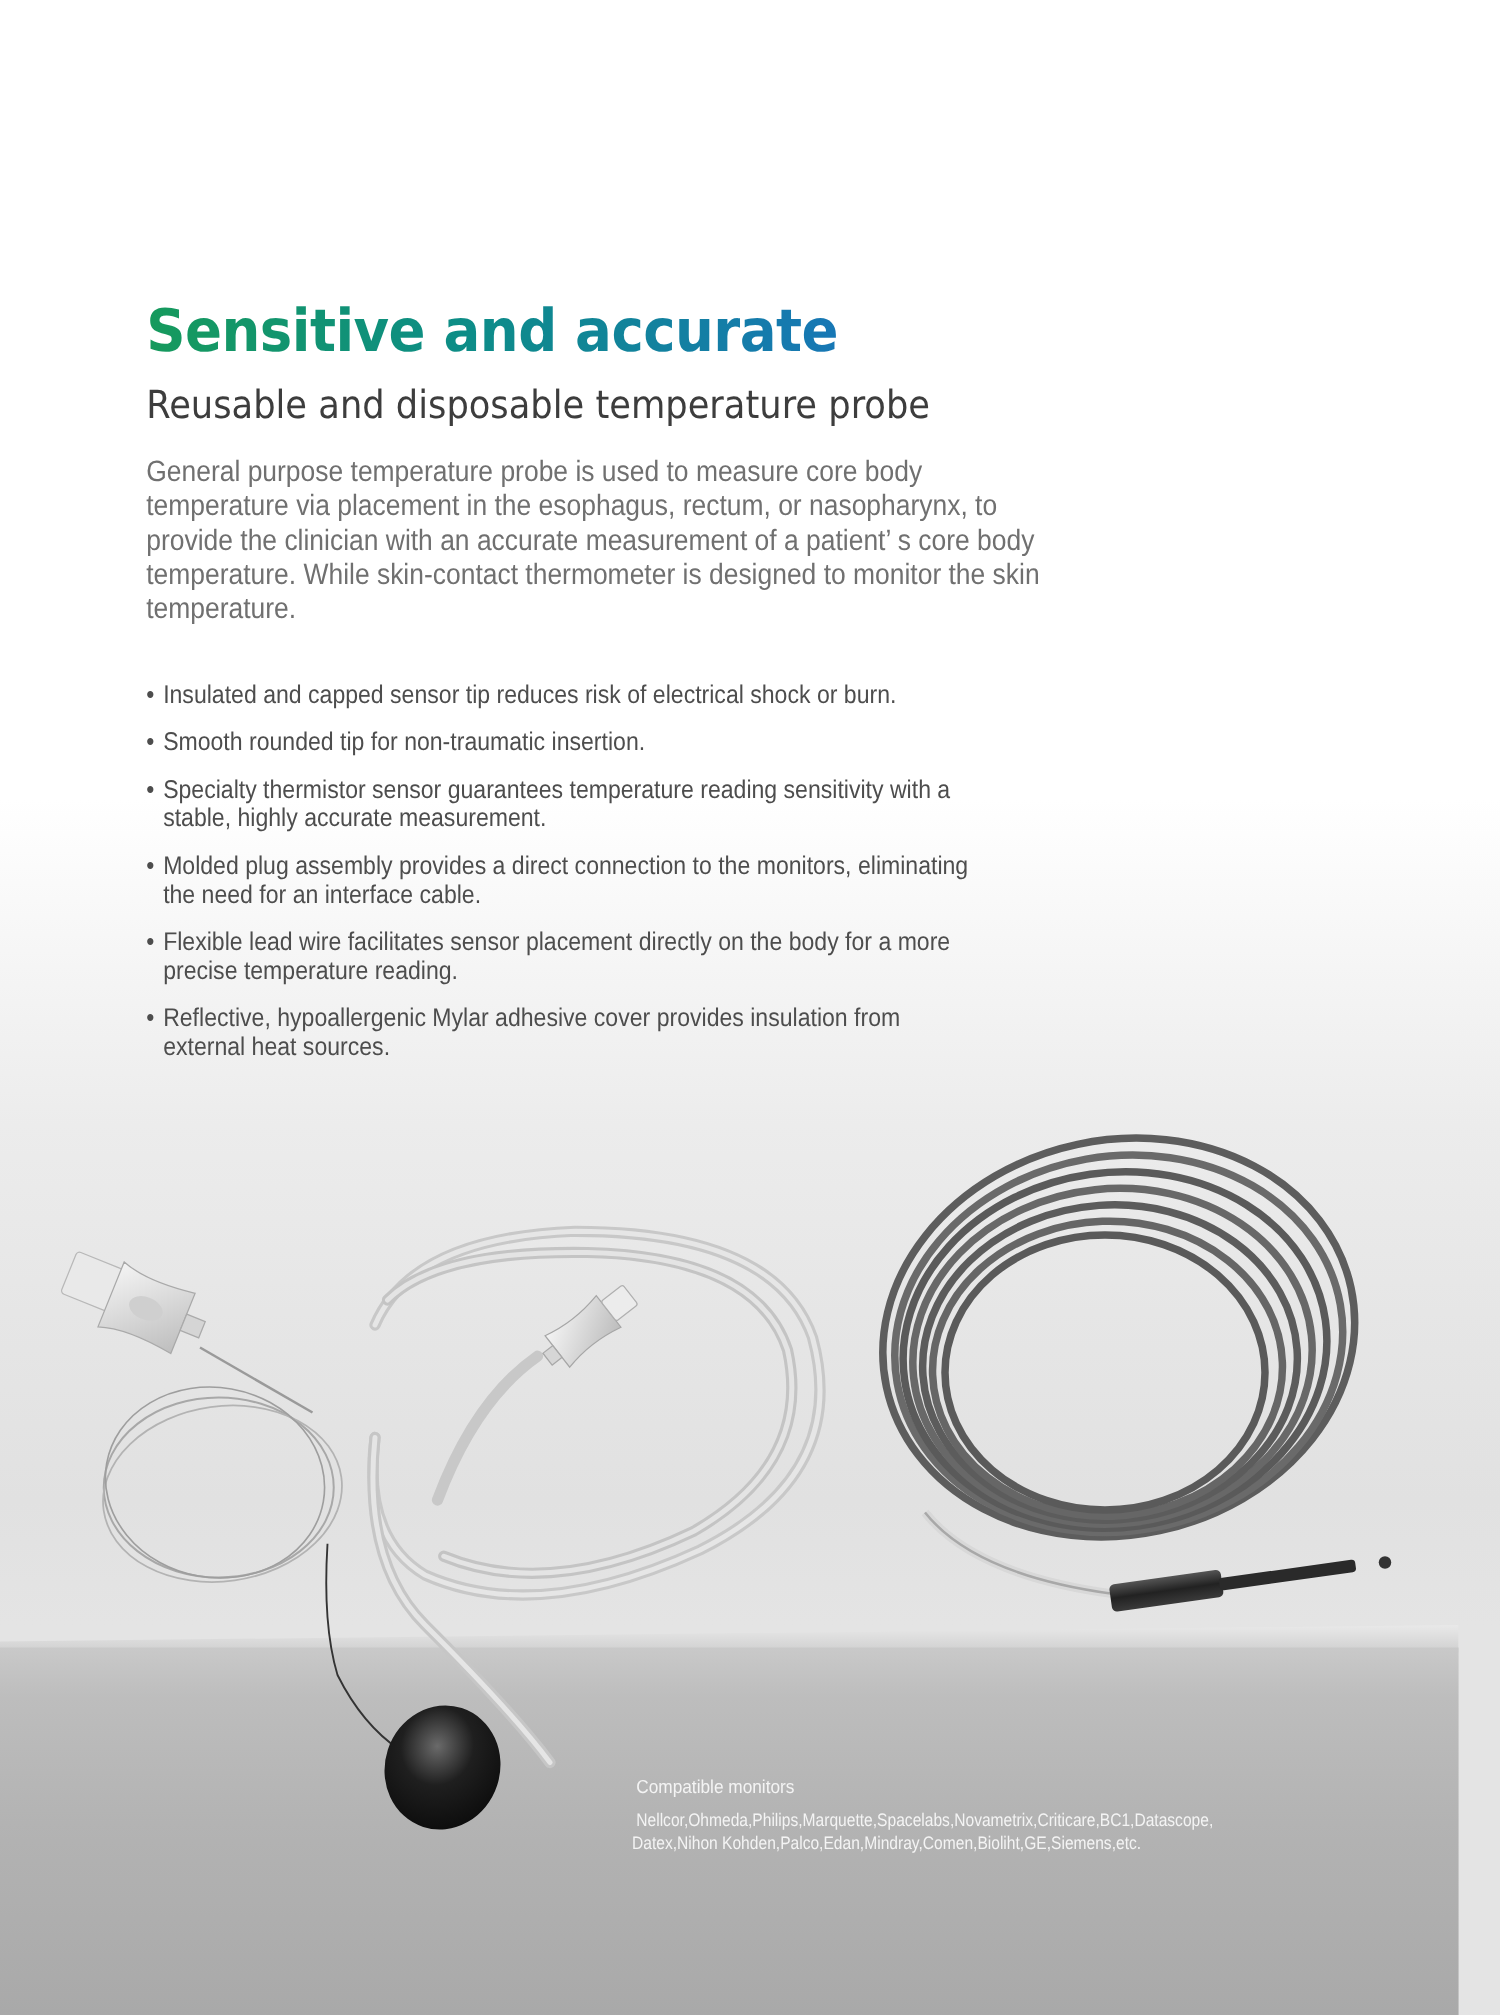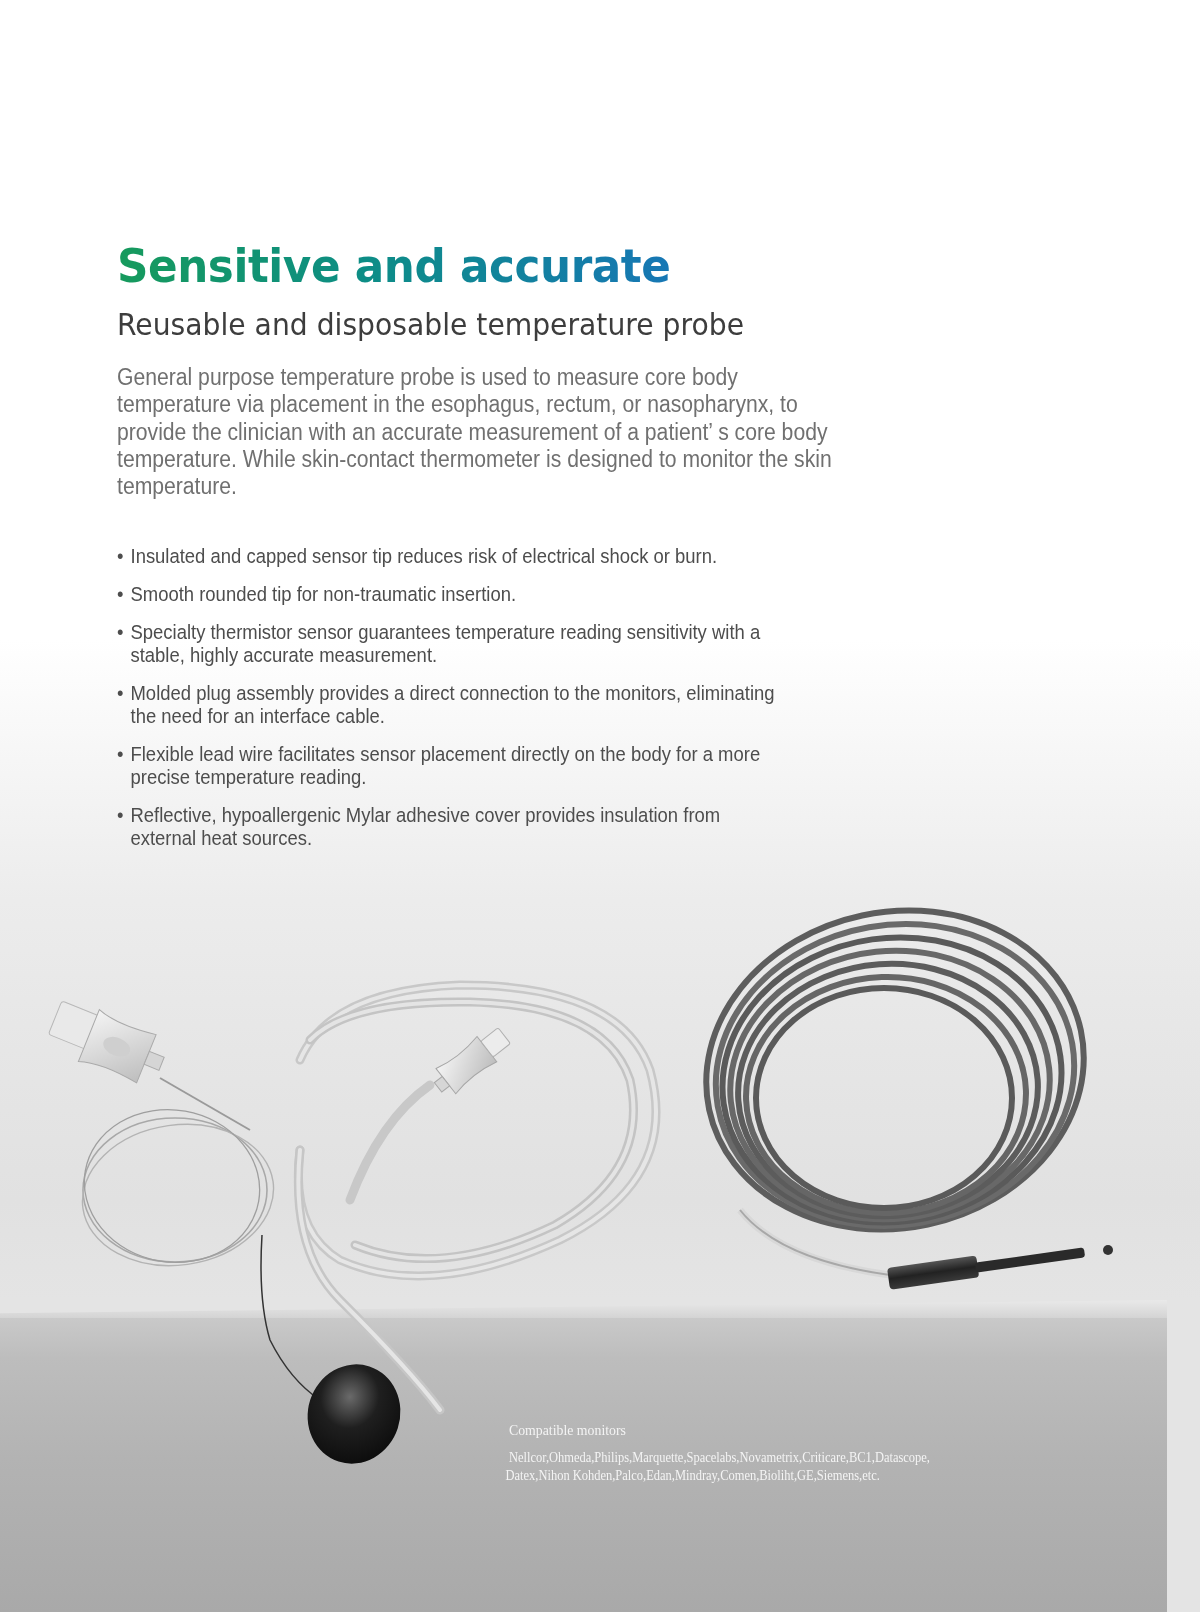--- a/index.html
+++ b/index.html
@@ -80,21 +80,21 @@
     }
     .shelf-edge {
       position: absolute; left: 0; top: 1300px; width: 1167px; height: 22px;
       background: linear-gradient(180deg, #e9e9e9, #cfcfcf);
       clip-path: polygon(0 60%, 100% 0, 100% 100%, 0 100%);
     }
 
     
     .compat {
       position: absolute; left: 509px; top: 1420px; color: #f4f4f4;
-      font-family: Liberation Serif, serif;
+      font-family: Liberation Sans, sans-serif;
     }
     .compat-title {
       font-size: 15px; line-height: 20px; margin-bottom: 8px;
       transform: scaleX(0.92); transform-origin: left top; white-space: nowrap;
     }
     .compat-list {
       font-size: 14.5px; line-height: 18px; width: 640px;
       transform: scaleX(0.86); transform-origin: left top;
     }
     .compat-line { display: block; white-space: nowrap; }

